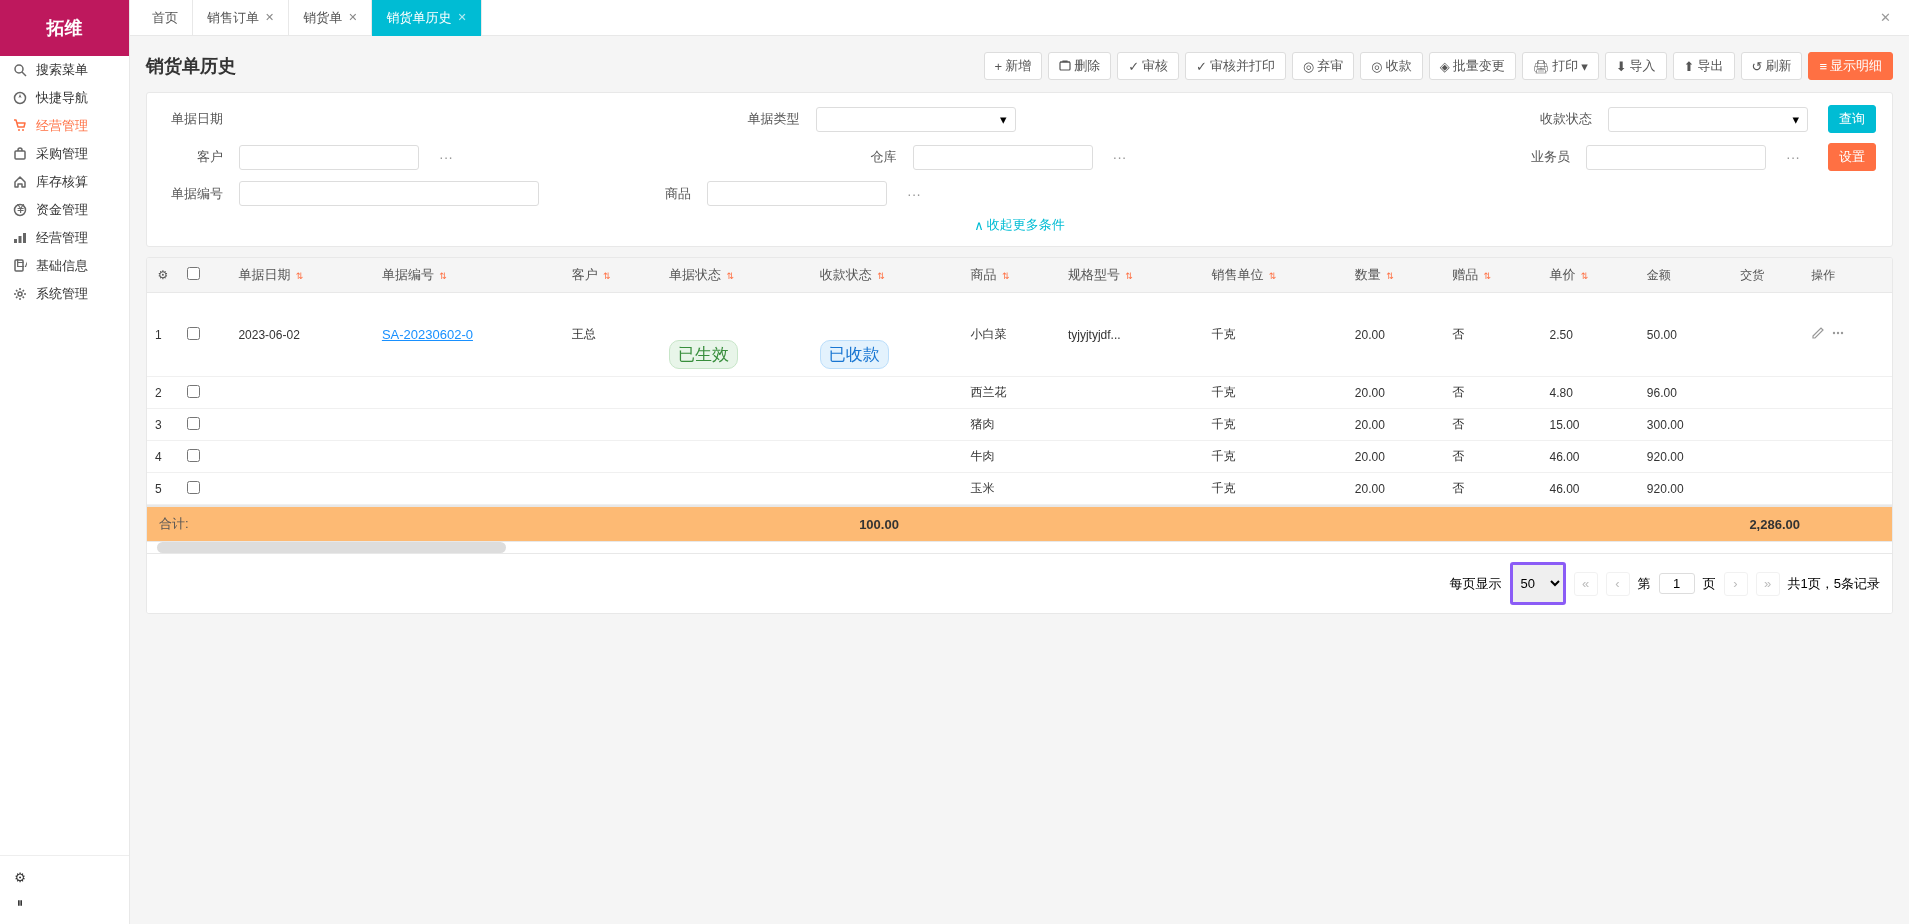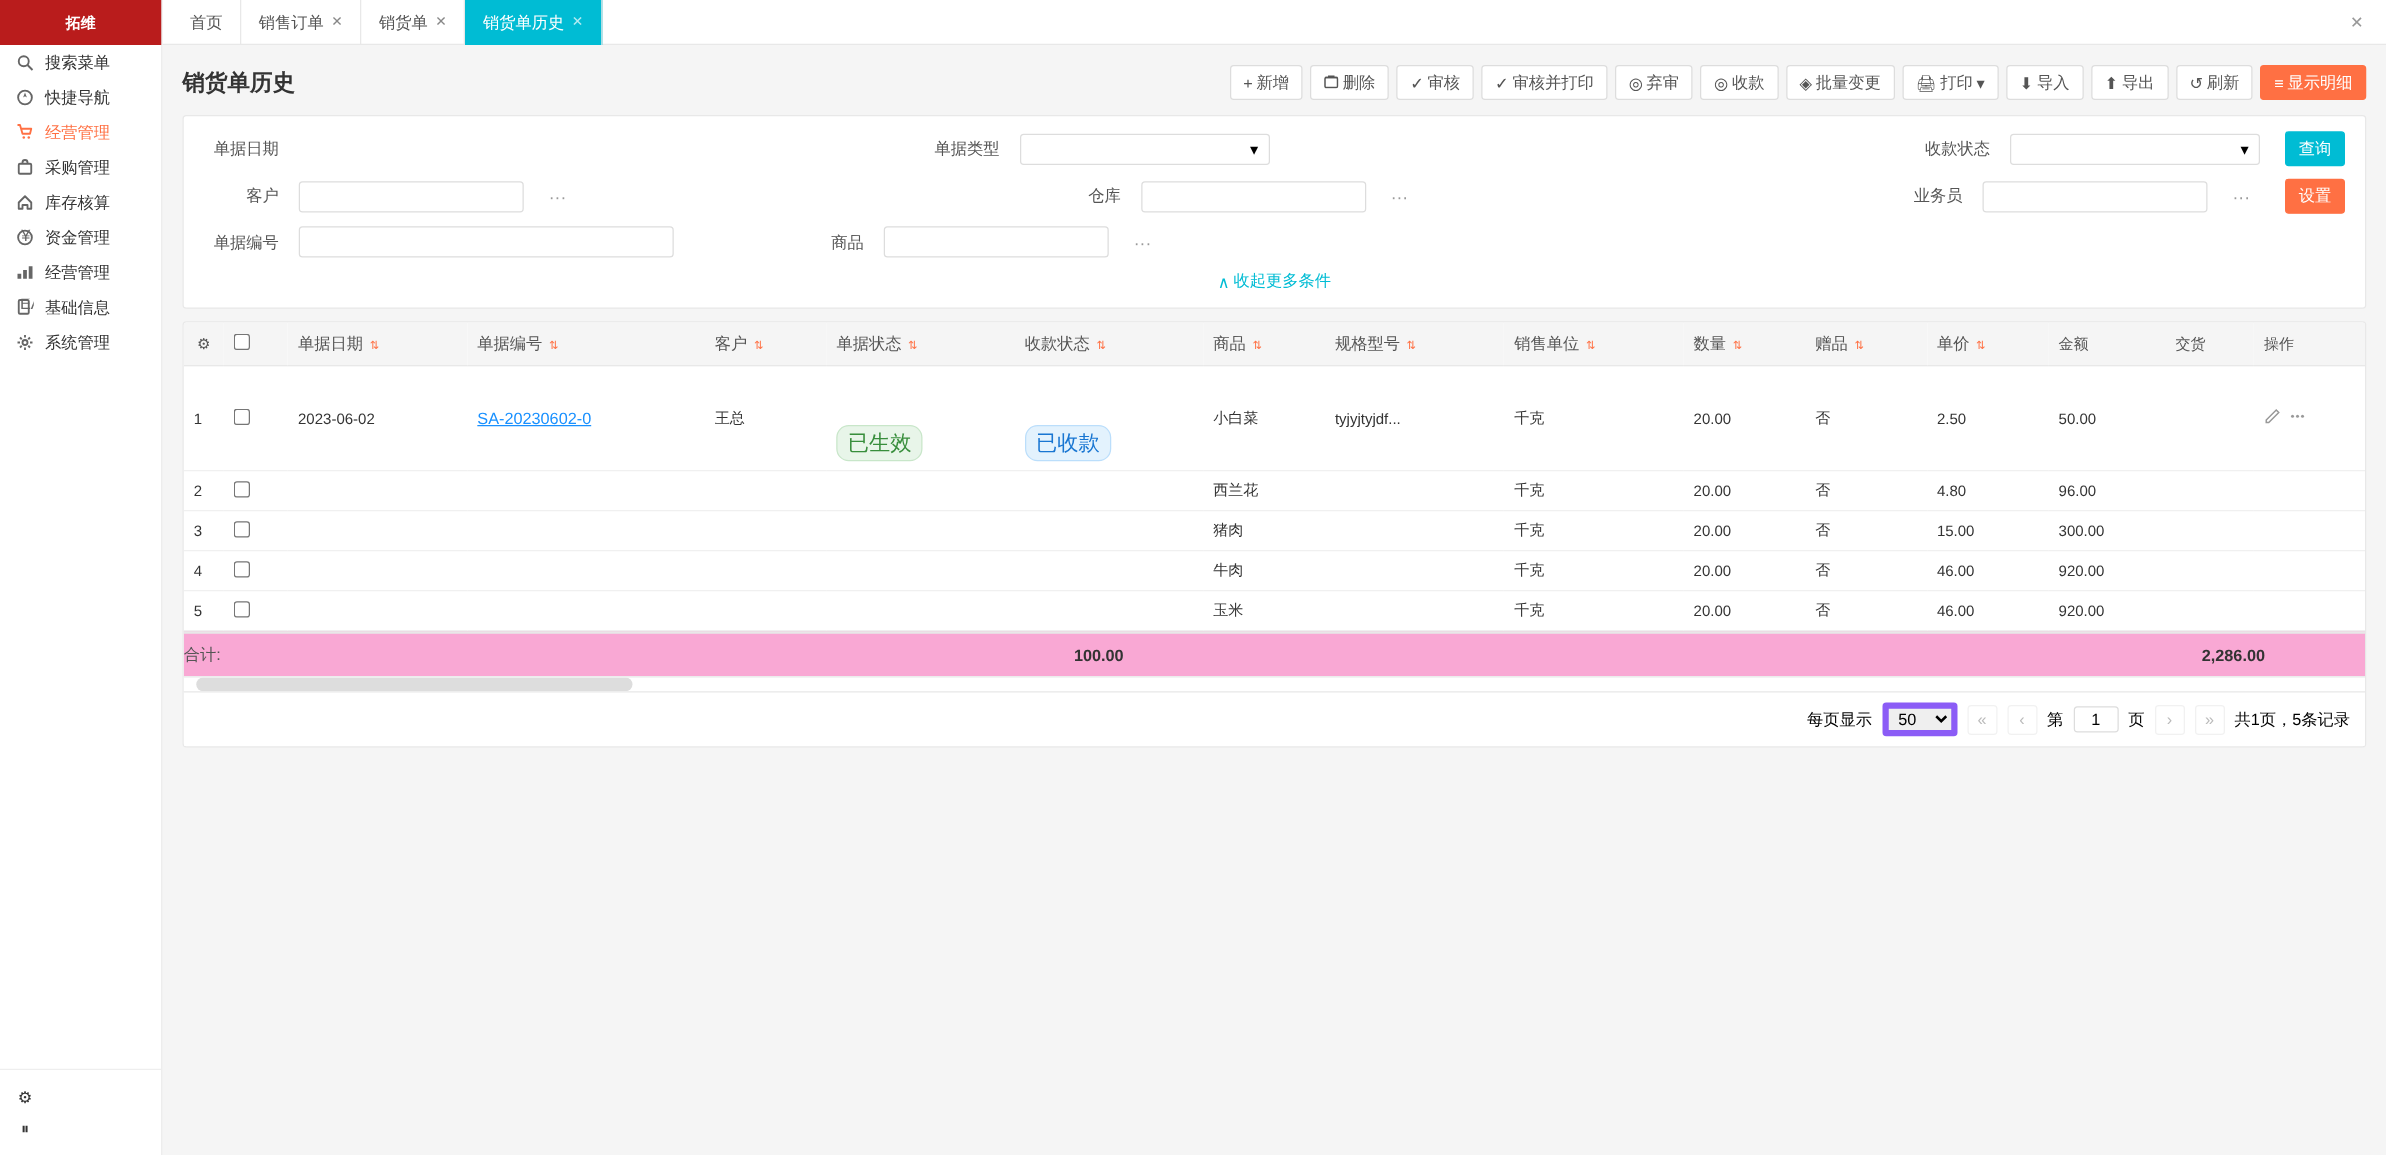--- a/index.html
+++ b/index.html
@@ -8,27 +8,27 @@
     
     .sidebar {
       width: 130px;
       background: #fff;
       border-right: 1px solid #e8e8e8;
       display: flex;
       flex-direction: column;
       flex-shrink: 0;
     }
     .sidebar-logo {
-      height: 36px;
-      background: #b91c1c;
+      height: 56px;
+      background: #be185d;
       display: flex;
       align-items: center;
       justify-content: center;
       color: #fff;
-      font-size: 12px;
+      font-size: 18px;
       font-weight: bold;
     }
     .sidebar-item {
       display: flex;
       align-items: center;
       padding: 5px 12px;
       cursor: pointer;
       color: #333;
       gap: 8px;
     }
@@ -266,23 +266,23 @@
 
     
     .table-settings {
       width: 32px;
       text-align: center;
       cursor: pointer;
     }
 
     
     .table-footer {
-      background: #f9a8d4;
+      background: #fdba74;
       border-top: 2px solid #e8e8e8;
-      padding: 8px 0;
+      padding: 8px 12px;
       display: flex;
       align-items: center;
       gap: 40px;
       font-size: 12px;
     }
     .footer-label { color: #555; }
     .footer-value { font-weight: bold; color: #333; }
 
     
     .pagination-bar {
@@ -309,23 +309,23 @@
     }
     .page-btn.disabled { opacity: 0.4; cursor: not-allowed; }
     .page-input {
       width: 36px;
       text-align: center;
       border: 1px solid #ddd;
       border-radius: 3px;
       padding: 2px 4px;
     }
     .page-select {
-      border: 5px solid #8b5cf6;
+      border: 3px solid #8b5cf6;
       border-radius: 3px;
-      padding: 0 4px;
+      padding: 10px 4px;
     }
 
     
     .scroll-bar-container {
       background: #fff;
       height: 12px;
       border-top: 1px solid #e8e8e8;
       overflow: hidden;
     }
     .scroll-bar-inner {

